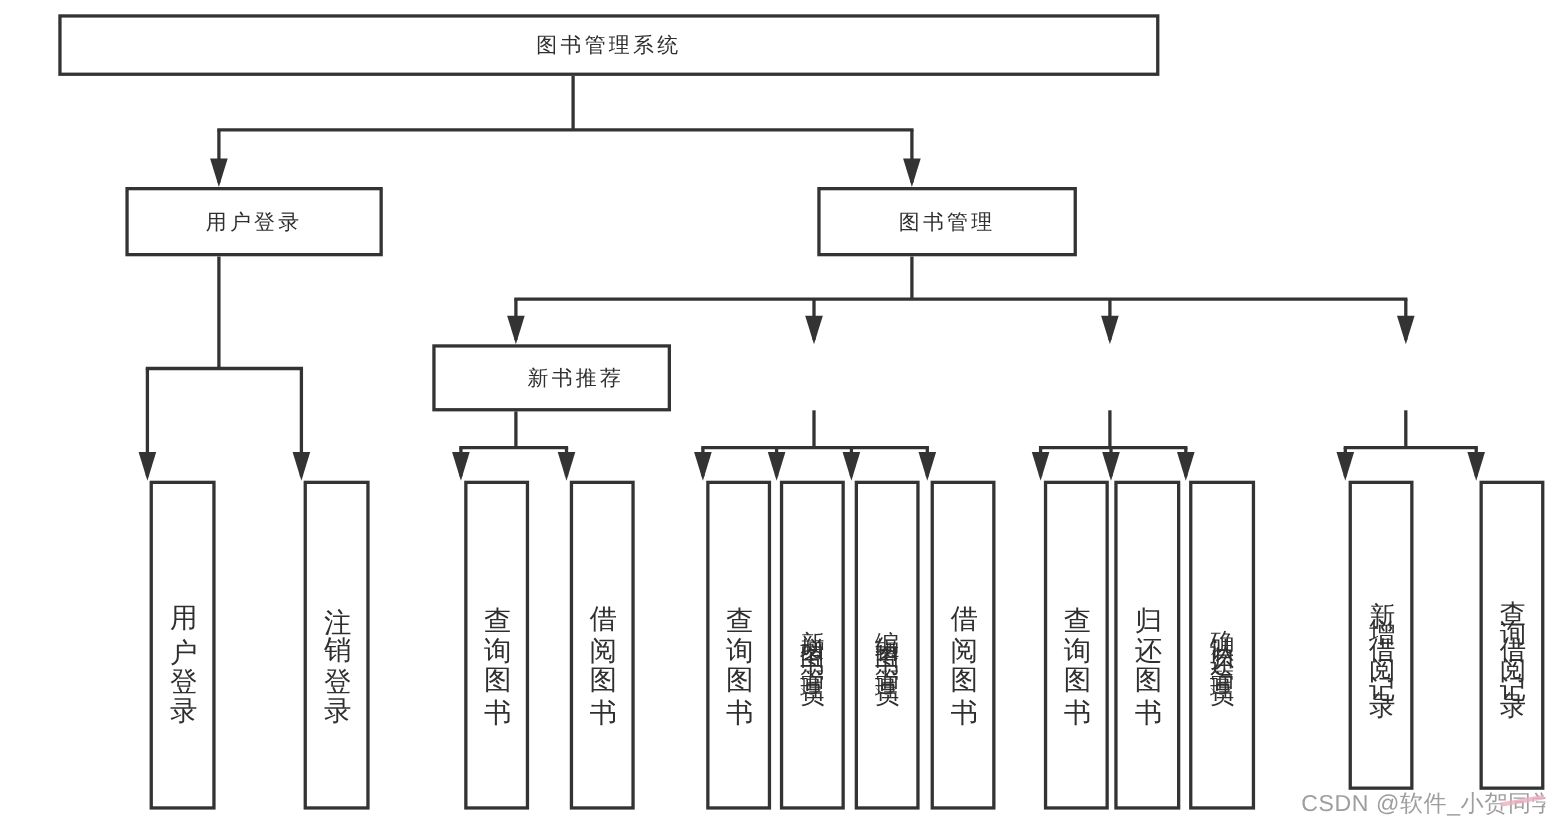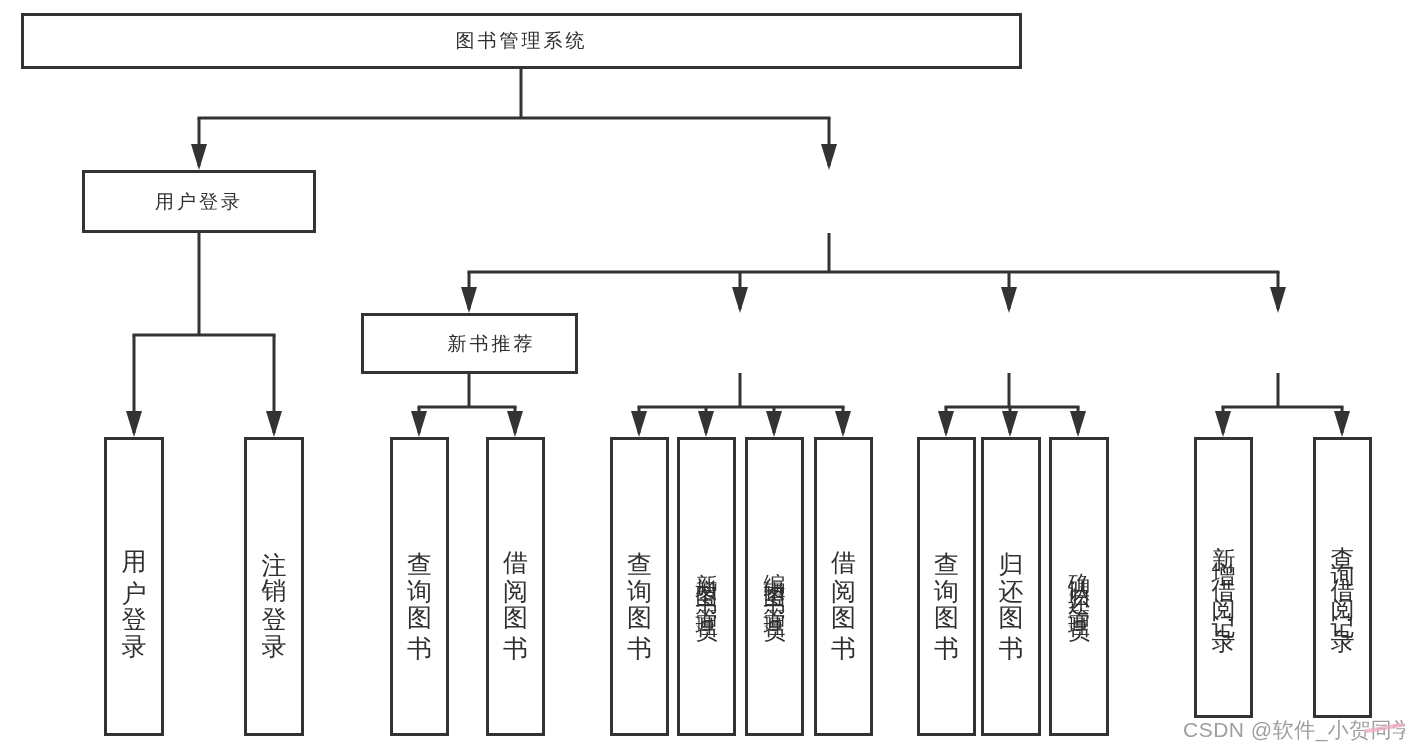--- a/index.html
+++ b/index.html
@@ -7,21 +7,21 @@
     position:relative; width:1405px; height:747px; overflow:hidden;
     background:#ffffff;
     font-family:"Liberation Sans","DejaVu Sans",sans-serif;
     color:#2f2f2f;
   }
   svg.wires { position:absolute; left:0; top:0; width:1405px; height:747px; z-index:1; }
   .node {
     position:absolute; box-sizing:border-box;
     border:3px solid #333333; background:#ffffff;
     display:flex; align-items:center; justify-content:center;
-    z-index:2; text-align:center;
+    z-index:2; text-align:center;margin-left:32px;
   }
   .hbox { font-size:19px; letter-spacing:3px; }
   .vbox span {
     writing-mode:vertical-rl; text-orientation:mixed;
     display:block; line-height:1;
   }
   .t4 { font-size:25px; letter-spacing:28px; }
   .t6 { font-size:24px; letter-spacing:17px; }
   .t9 { font-size:22px; letter-spacing:7px; }
   .watermark {
@@ -100,20 +100,21 @@
       <polygon points="1002,411 1018,411 1010,437"></polygon>
       <polygon points="1070,411 1086,411 1078,437"></polygon>
       <polygon points="1215,411 1231,411 1223,437"></polygon>
       <polygon points="1334,411 1350,411 1342,437"></polygon>
     </g>
   </svg>
 
   <div class="node hbox" style="left:21px; top:13px; width:1001px; height:56px;">图书管理系统</div>
 
   <div class="node hbox" style="left:82px; top:170px; width:234px; height:63px;">用户登录</div>
+  <div class="node hbox" style="left:711px; top:170px; width:236px; height:63px;">图书管理</div>
 
   <div class="node hbox" style="left:361px; top:313px; width:217px; height:61px;padding-left:44px;">新书推荐</div>
 
   <div class="node vbox" style="left:104px; top:437px; width:60px; height:299px;">
     <span class="t4">用户登录</span>
   </div>
   <div class="node vbox" style="left:244px; top:437px; width:60px; height:299px;">
     <span class="t4">注销登录</span>
   </div>
 

